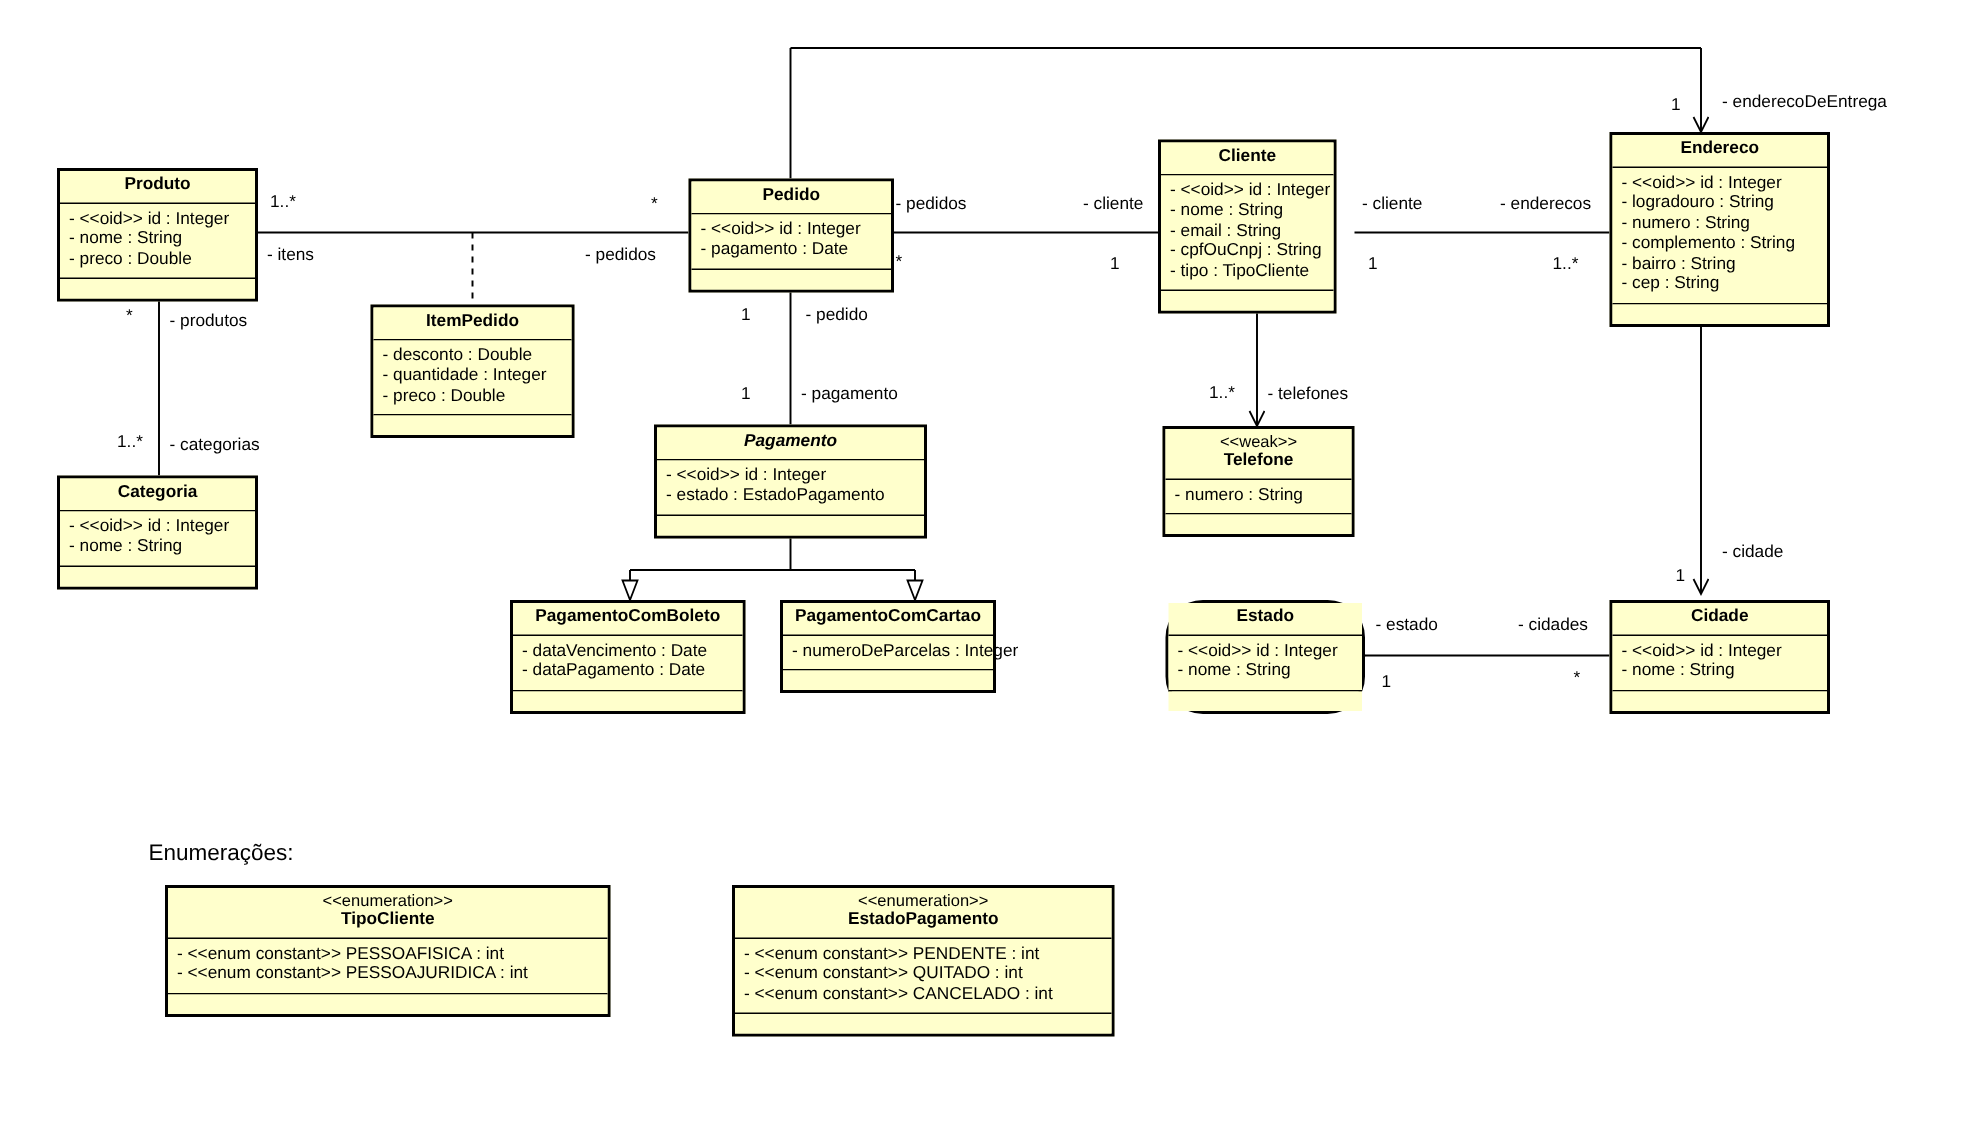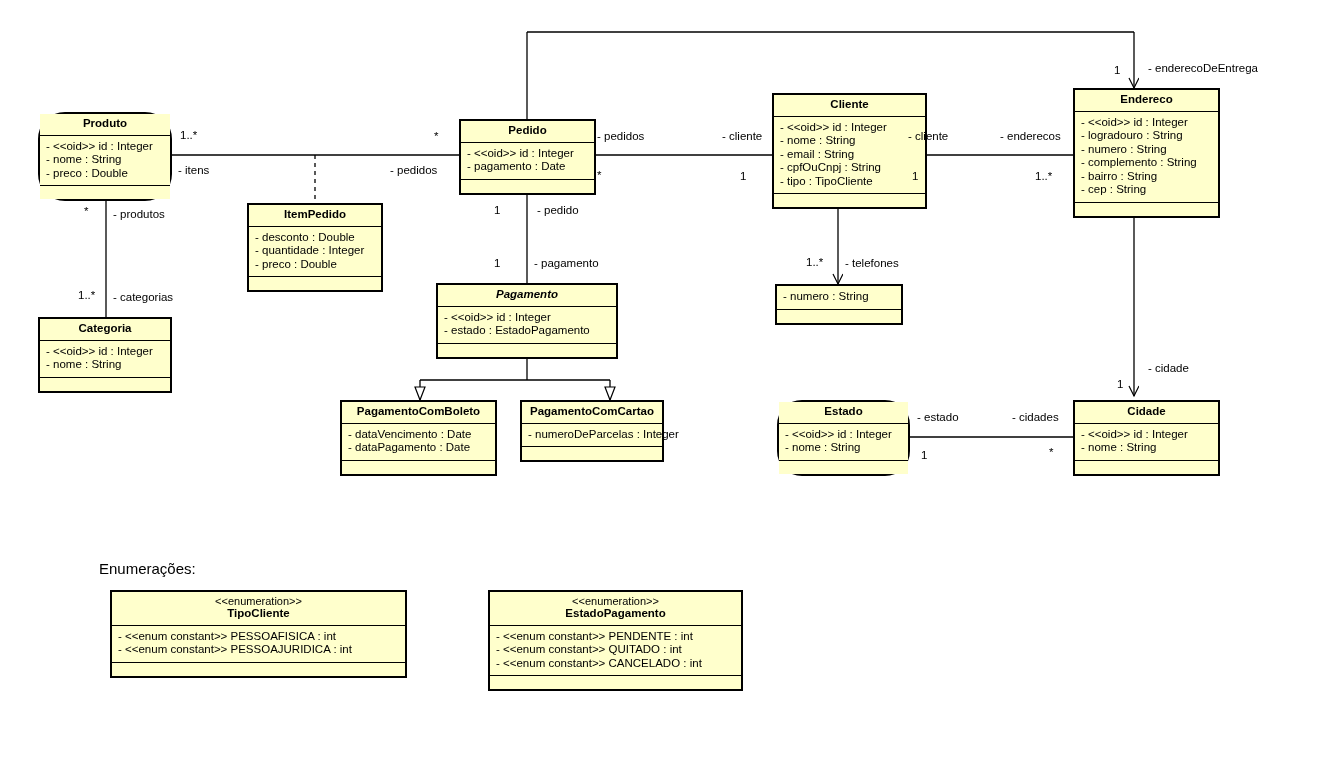--- a/index.html
+++ b/index.html
@@ -117,21 +117,21 @@
     <line x1="527" y1="32" x2="1134" y2="32" stroke="#000" stroke-width="1.3"></line>
     <line x1="1134" y1="32" x2="1134" y2="88" stroke="#000" stroke-width="1.3" marker-end="url(#openArrow)"></line>
 
     <line x1="838" y1="207" x2="838" y2="284" stroke="#000" stroke-width="1.3" marker-end="url(#openArrow)"></line>
 
     <line x1="1134" y1="215" x2="1134" y2="396" stroke="#000" stroke-width="1.3" marker-end="url(#openArrow)"></line>
 
     <line x1="910" y1="437" x2="1073" y2="437" stroke="#000" stroke-width="1.3" marker-start="url(#filledDiamond)"></line>
   </svg>
 
-  <div class="uml-class" style="left:38px; top:112px; width:134px;border-radius:27px;">
+  <div class="uml-class" style="left:38px; top:112px; width:134px;">
     <div class="uml-header">
       <span class="cname">Produto</span>
     </div>
     <div class="uml-attrs">
       <div>- &lt;&lt;oid&gt;&gt; id : Integer</div>
       <div>- nome : String</div>
       <div>- preco : Double</div>
     </div>
     <div class="uml-ops"></div>
   </div>
@@ -195,35 +195,39 @@
   <div class="uml-class" style="left:520px; top:400px; width:144px;">
     <div class="uml-header">
       <span class="cname">PagamentoComCartao</span>
     </div>
     <div class="uml-attrs">
       <div>- numeroDeParcelas : Integer</div>
     </div>
     <div class="uml-ops"></div>
   </div>
 
-  <div class="uml-class" style="left:772px; top:93px; width:155px;">
+  <div class="uml-class" style="left:772px; top:93px; width:119px;">
     <div class="uml-header">
       <span class="cname">Cliente</span>
     </div>
     <div class="uml-attrs">
       <div>- &lt;&lt;oid&gt;&gt; id : Integer</div>
       <div>- nome : String</div>
       <div>- email : String</div>
       <div>- cpfOuCnpj : String</div>
       <div>- tipo : TipoCliente</div>
     </div>
     <div class="uml-ops"></div>
   </div>
 
   <div class="uml-class" style="left:775px; top:284px; width:128px;">
+    <div class="uml-header">
+      <span class="stereotype">&lt;&lt;weak&gt;&gt;</span>
+      <span class="cname">Telefone</span>
+    </div>
     <div class="uml-attrs">
       <div>- numero : String</div>
     </div>
     <div class="uml-ops"></div>
   </div>
 
   <div class="uml-class" style="left:777px; top:400px; width:133px;border-radius:25px;">
     <div class="uml-header">
       <span class="cname">Estado</span>
     </div>

